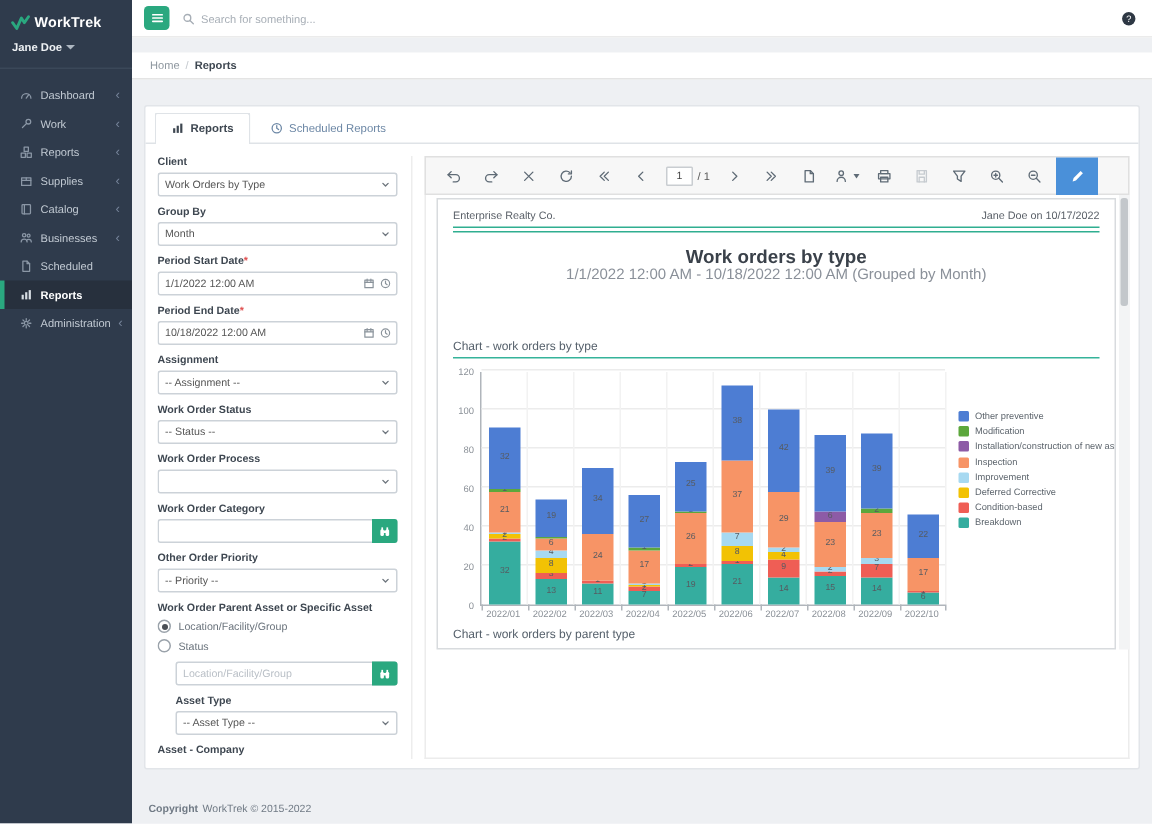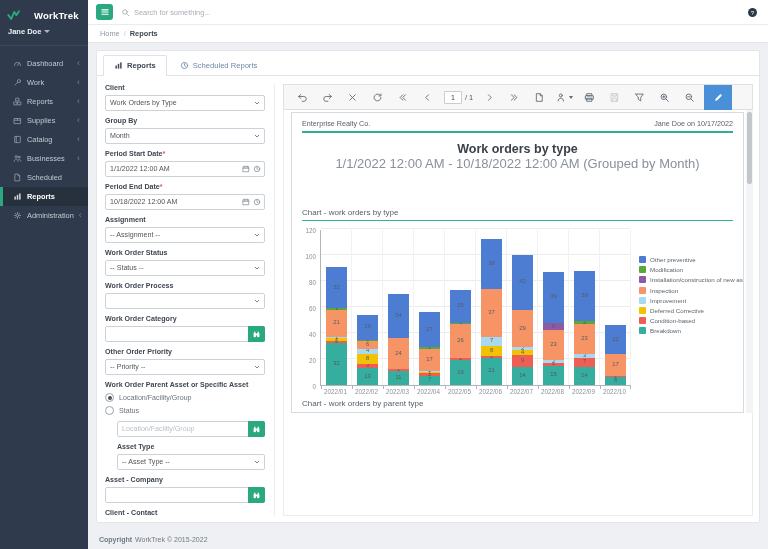--- a/index.html
+++ b/index.html
@@ -2,34 +2,34 @@
 <html><head>
 <meta charset="utf-8">
 <style>
   * {margin:0;padding:0;box-sizing:border-box;}
   html,body {width:768px;height:549px;overflow:hidden;background:#eef0f3;
     font-family:"Liberation Sans",sans-serif;}
   .app {position:relative;width:768px;height:549px;display:flex;}
 
   
   .sidebar {width:88px;flex-shrink:0;background:#2f3b4c;color:#c2cad3;display:flex;flex-direction:column;}
-  .brand {display:flex;align-items:center;gap:14px;padding:10px 7px 3px;}
+  .brand {display:flex;align-items:center;gap:3px;padding:10px 7px 3px;}
   .brand-name {color:#fff;font-weight:bold;font-size:9.5px;letter-spacing:.2px;}
   .user {display:flex;align-items:center;gap:3px;padding:3px 8px 9px;color:#eef1f4;font-size:7.5px;font-weight:bold;border-bottom:1px solid #3b4859;cursor:pointer;}
   .user-caret {width:0;height:0;border-left:3px solid transparent;border-right:3px solid transparent;border-top:3px solid #aeb7c1;}
   .nav {padding-top:8px;}
   .nav-item {display:flex;align-items:center;gap:5px;padding:5px 6px 5px 10px;font-size:7.4px;cursor:pointer;border-left:3px solid transparent;}
   .nav-item .ni-icon {width:9px;height:9px;color:#8b97a6;display:flex;}
   .nav-item .ni-label {flex:1;}
   .nav-item .ni-chevron {color:#76849a;font-size:9px;line-height:1;padding-right:2px;}
   .nav-item.active {background:#27303d;border-left-color:#2aa87f;color:#fff;font-weight:bold;}
   .nav-item.active .ni-icon{color:#d7dde3;}
 
   
-  .main {flex:1;display:flex;flex-direction:column;min-width:0;}
+  .main {flex:1;display:flex;flex-direction:column;min-width:0;gap:10px;}
   .topbar {height:25px;background:#fff;border-bottom:1px solid #ebebeb;display:flex;align-items:center;gap:8px;padding:0 10px 0 8px;}
   .menu-btn {width:17px;height:16px;background:#2aa87f;border:none;border-radius:3px;color:#fff;display:flex;align-items:center;justify-content:center;cursor:pointer;}
   .search {display:flex;align-items:center;gap:4px;flex:1;color:#a7aeb6;}
   .search input {border:none;outline:none;font-size:7.4px;color:#555;width:220px;background:transparent;font-family:inherit;}
   .search input::placeholder {color:#a7aeb6;}
   .help {color:#2e3844;display:flex;cursor:pointer;}
   .breadcrumb {height:18px;background:#fff;border-bottom:1px solid #e4e4e4;display:flex;align-items:center;gap:4px;padding:0 12px;font-size:7.4px;}
   .bc-home {color:#8e979f;cursor:pointer;} .bc-sep {color:#c3c8cd;} .bc-current {color:#3e4751;font-weight:bold;}
 
   .content {flex:1;min-height:0;padding:7px 8px 6px;}
@@ -65,21 +65,21 @@
   .tbtn.active-blue {background:#4a90d9;color:#fff;width:28px;height:25px;margin-right:0;}
   .tb-caret {width:0;height:0;border-left:2.5px solid transparent;border-right:2.5px solid transparent;border-top:3px solid #5f6b76;margin-left:2px;}
   .page-box {display:flex;align-items:center;gap:3px;margin:0 4px;font-size:7.4px;color:#555;}
   .page-box input {width:18px;height:13px;border:1px solid #c9cdd1;border-radius:1px;text-align:center;font-size:7px;color:#444;outline:none;font-family:inherit;background:#fff;}
 
   .doc-area {flex:1;position:relative;padding:2px 8px 0 7px;background:#fff;border:1px solid #ececec;border-top:none;}
   .doc {height:301px;border:1px solid #d8dbde;background:#fff;padding:6px 10px 5px;display:flex;flex-direction:column;overflow:hidden;}
   .doc-header {display:flex;justify-content:space-between;font-size:7.2px;color:#5a6068;}
   .rule {margin-top:3px;height:4px;border-top:1.5px solid #2fae90;border-bottom:1px solid #2fae90;}
   .doc-title {text-align:center;font-weight:bold;font-size:12.5px;color:#3a414a;margin-top:9px;}
-  .doc-subtitle {text-align:center;font-size:13px;color:#8a9099;margin-top:0;}
+  .doc-subtitle {text-align:center;font-size:10px;color:#8a9099;margin-top:0;}
   .sec {margin-top:37px;padding-bottom:3px;font-size:8px;color:#55606b;border-bottom:1px solid #35b39a;}
   .sec2 {margin-top:auto;font-size:8px;color:#55606b;padding-top:2px;}
 
   
   .chart {display:flex;margin-top:9px;align-items:flex-start;}
   .yaxis {position:relative;width:18px;height:156px;flex-shrink:0;}
   .ylab {position:absolute;right:4px;font-size:6.3px;color:#8b9198;}
   .plot-stack {display:flex;flex-direction:column;}
   .plot {position:relative;width:310px;height:156px;border-left:1px solid #b0b5bb;border-bottom:1px solid #b0b5bb;}
   .grid {position:absolute;left:0;right:0;border-top:1px solid #ececec;}

